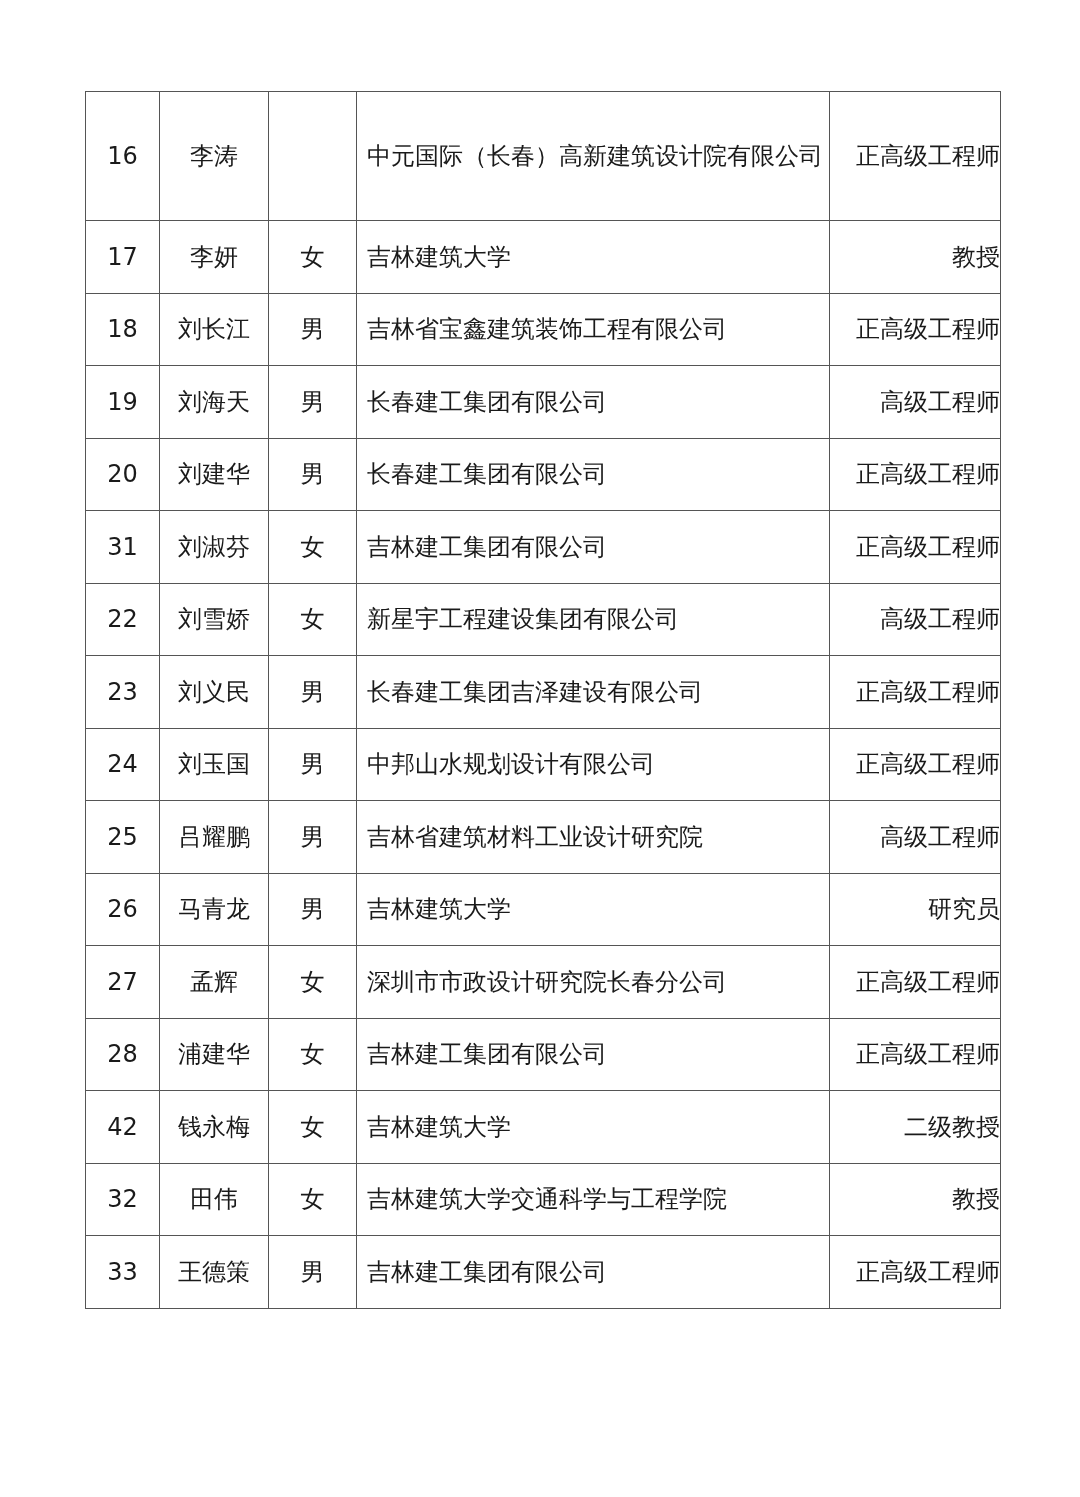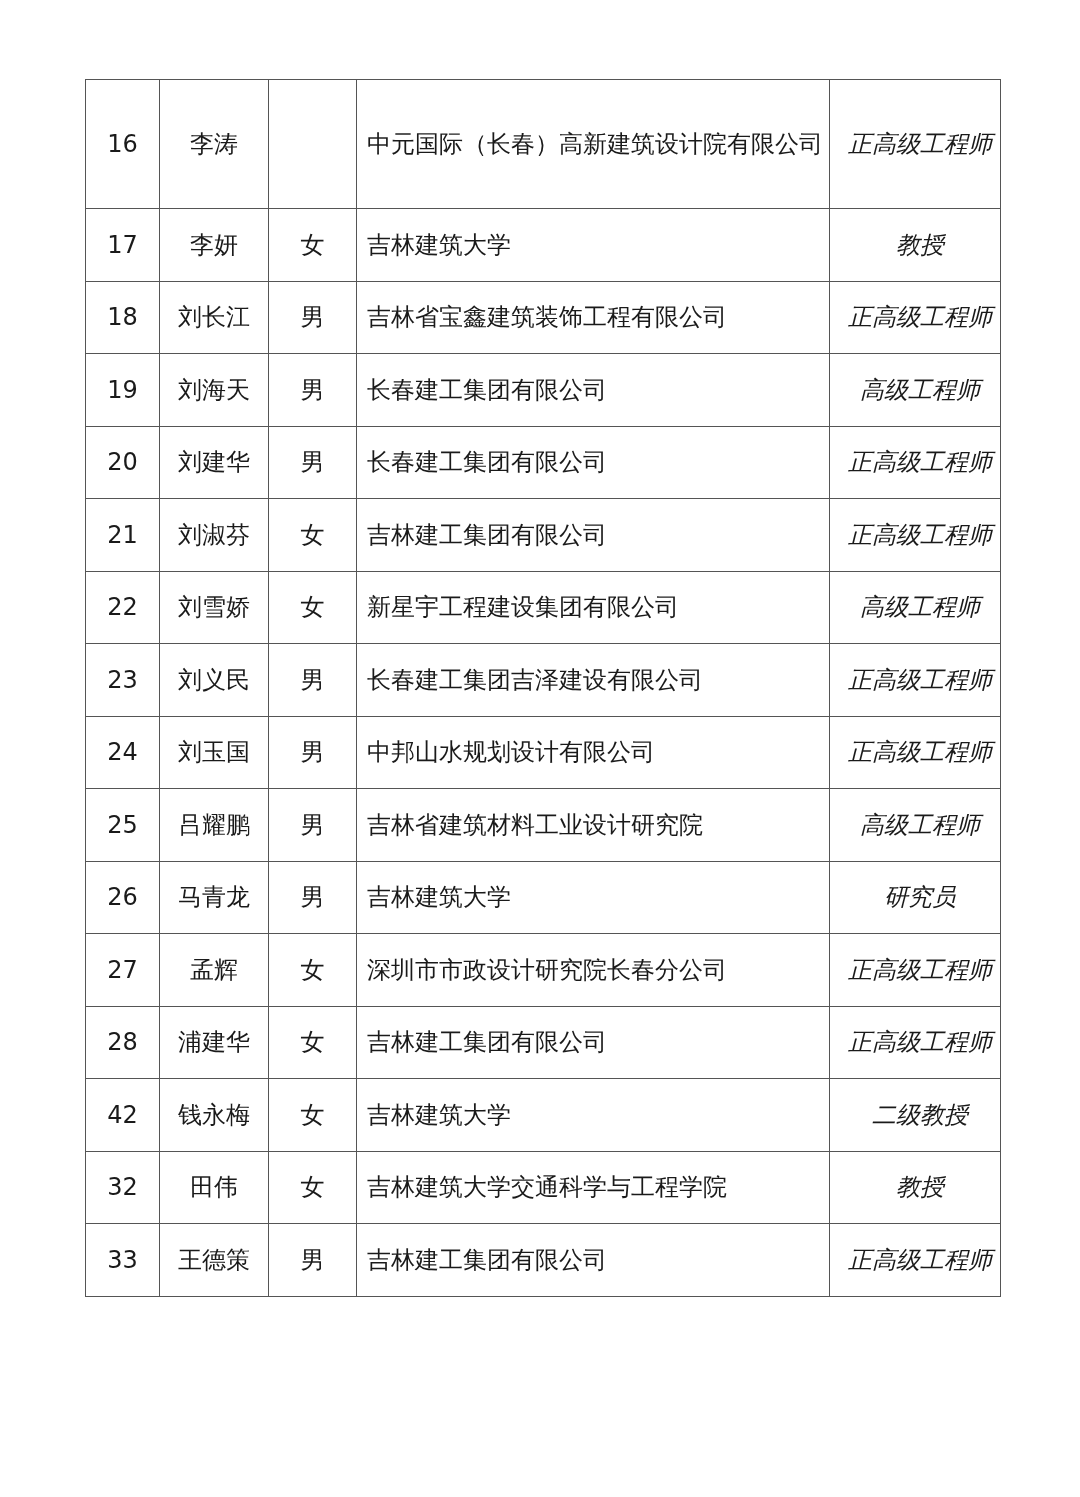--- a/index.html
+++ b/index.html
@@ -1,33 +1,33 @@
 <!DOCTYPE html>
 <html><head>
 <meta charset="utf-8">
 <style>
   html, body { margin: 0; padding: 0; background: #ffffff; }
   body { width: 1080px; height: 1497px; position: relative; overflow: hidden;
          font-family: "DejaVu Sans", "Liberation Sans", sans-serif; color: #1a1a1a; }
   table.roster {
-    position: absolute; left: 85px; top: 79px;
+    position: absolute; left: 85px; top: 91px;
     width: 915px; border-collapse: collapse; table-layout: fixed; padding-left: 37px;
   }
   table.roster td {
     border: 1.5px solid #555;
     font-size: 24px; padding: 0; vertical-align: middle;
   }
   col.c-no { width: 74px; }
   col.c-name { width: 109px; }
   col.c-gender { width: 88px; }
   col.c-org { width: 473px; }
   col.c-title { width: 171px; }
   td.no, td.name, td.gender { text-align: center; }
   td.org { padding-left: 10px !important; text-align: left; }
-  td.title { padding-left: 10px !important; text-align: center; white-space: nowrap; font-style: italic; }
+  td.title { padding-left: 10px !important; text-align: right; white-space: nowrap; }
   tr.row { height: 72.5px; }
   tr.row-tall { height: 129px; }
   tr.row-tall td.org { line-height: 63px; margin-left: 28px; }
 </style>
 </head>
 <body>
 
 <table class="roster">
   <colgroup>
     <col class="c-no">
@@ -66,21 +66,21 @@
       <td class="title">高级工程师</td>
     </tr>
     <tr class="row">
       <td class="no">20</td>
       <td class="name">刘建华</td>
       <td class="gender">男</td>
       <td class="org">长春建工集团有限公司</td>
       <td class="title">正高级工程师</td>
     </tr>
     <tr class="row">
-      <td class="no">21</td>
+      <td class="no">31</td>
       <td class="name">刘淑芬</td>
       <td class="gender">女</td>
       <td class="org">吉林建工集团有限公司</td>
       <td class="title">正高级工程师</td>
     </tr>
     <tr class="row">
       <td class="no">22</td>
       <td class="name">刘雪娇</td>
       <td class="gender">女</td>
       <td class="org">新星宇工程建设集团有限公司</td>

